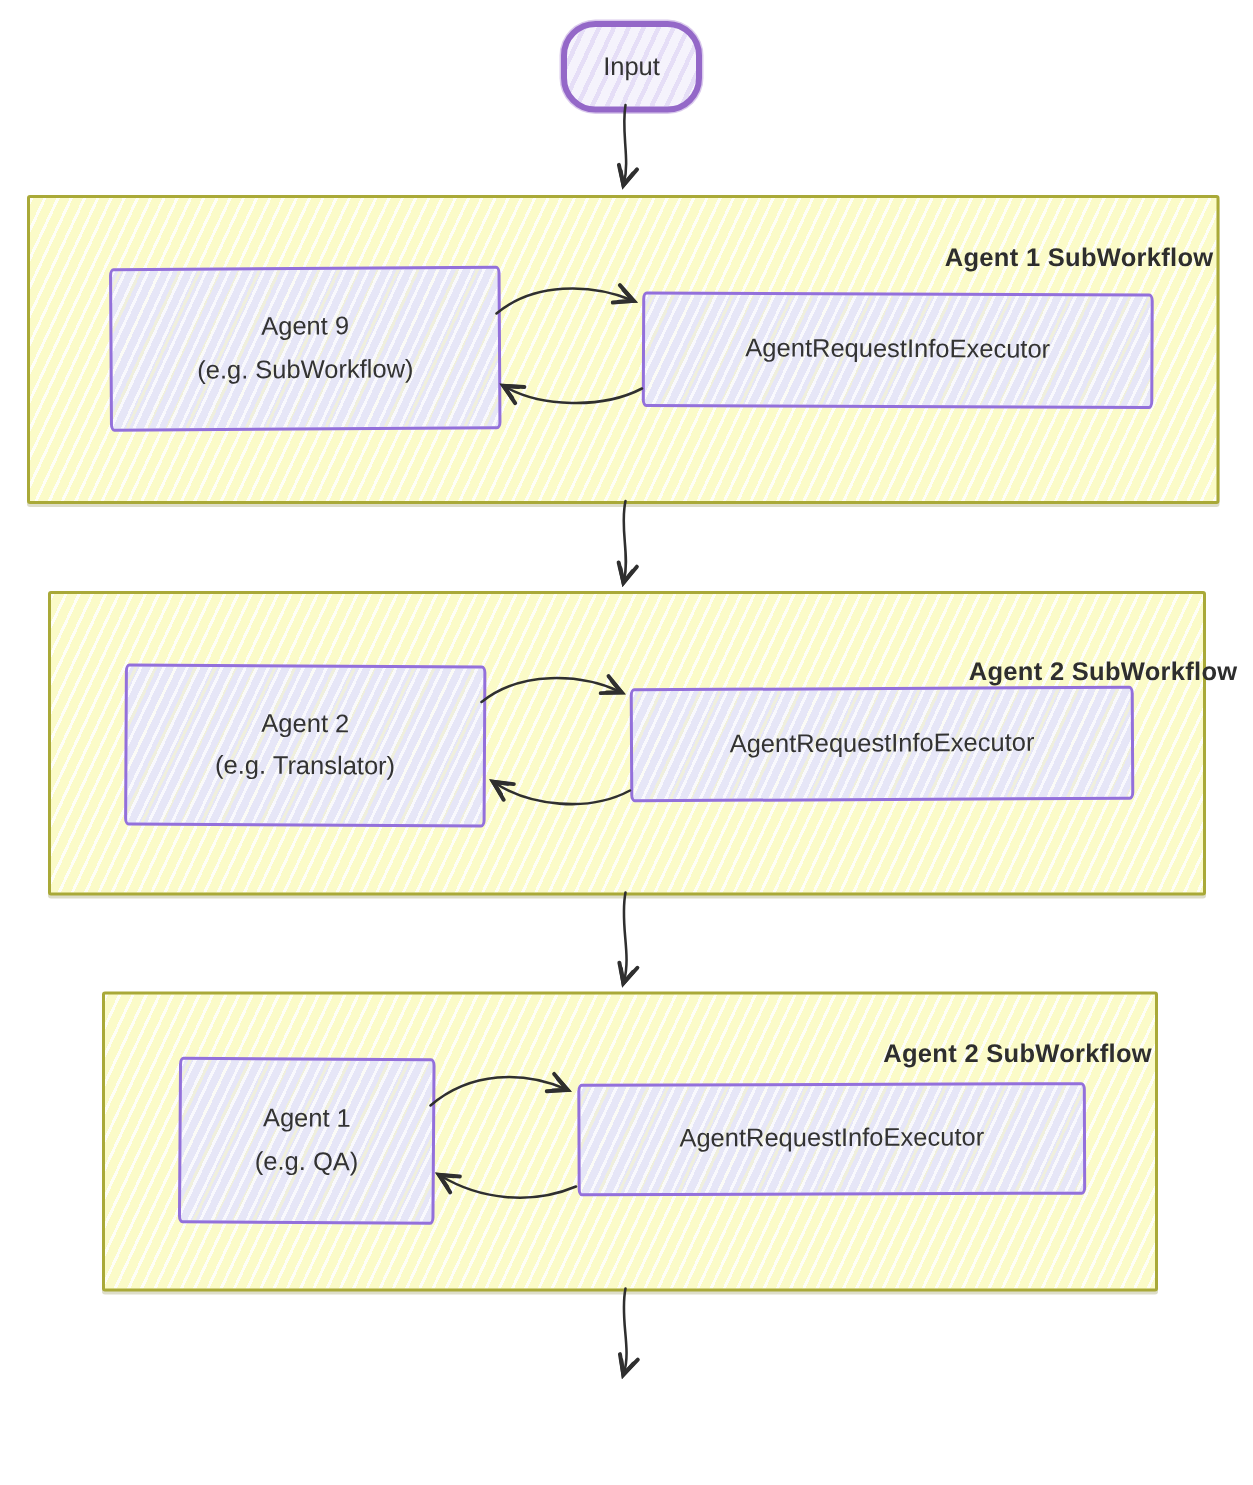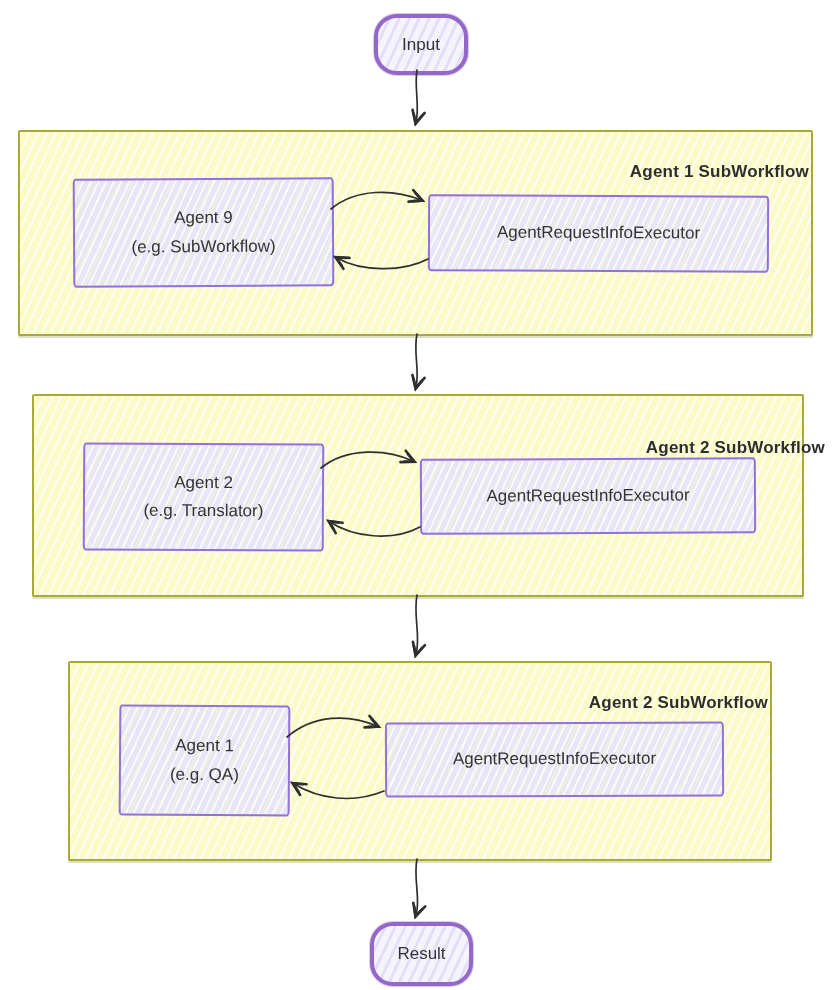--- a/index.html
+++ b/index.html
@@ -107,23 +107,20 @@
     <span>Agent 1</span>
     <span>(e.g. QA)</span>
   </div>
   <div class="node" style="left:385px;top:722px;width:335px;height:71px;transform:rotate(-0.2deg);">
     <span>AgentRequestInfoExecutor</span>
   </div>
 
   <div class="terminal" style="left:374px;top:14px;width:86px;height:53px;">
     <span>Input</span>
   </div>
-  <div class="terminal" style="left:370px;top:922px;width:95px;height:56px;">
-    <span>Result</span>
-  </div>
 
   <svg class="arrows" viewBox="0 0 835 990">
     <defs>
       <marker id="ah" viewBox="0 0 12 12" refX="9" refY="6" markerWidth="11" markerHeight="11" orient="auto-start-reverse">
         <path d="M2,2 L10,6 L2,10" fill="none" stroke="#2f2f2f" stroke-width="1.6" stroke-linecap="round"></path>
         <path d="M4.2,3.3 L10,6 L4.2,8.7" fill="none" stroke="#2f2f2f" stroke-width="1" stroke-linecap="round"></path>
       </marker>
     </defs>
 
     <path d="M 417,70 C 414,88 420,106 416,122" marker-end="url(#ah)"></path>

